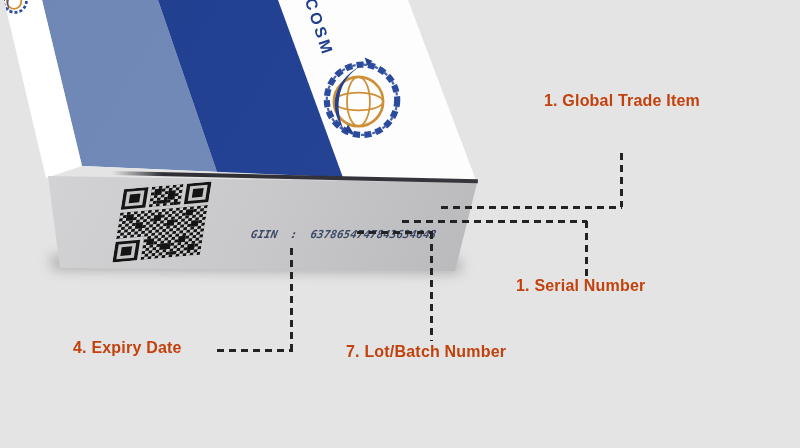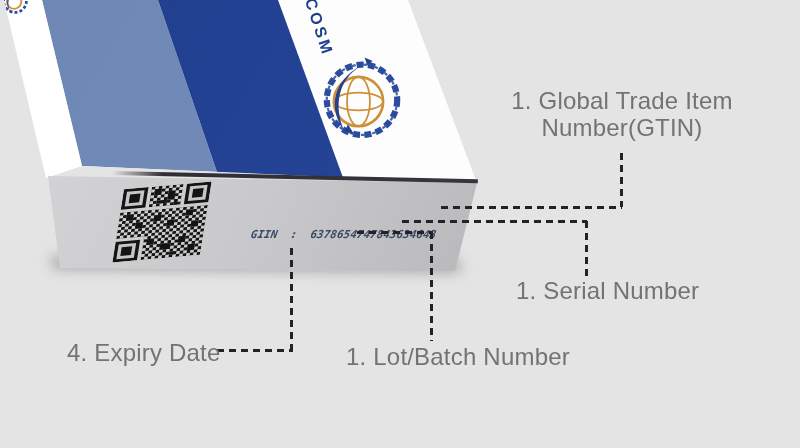--- a/index.html
+++ b/index.html
@@ -45,25 +45,25 @@
   .dash-v{width:3px;background:repeating-linear-gradient(180deg,#232323 0 7px,rgba(0,0,0,0) 7px 12px);}
   .gtin-h{left:441px;top:206px;width:181px;}
   .gtin-v{left:620px;top:153px;height:54px;}
   .serial-h{left:402px;top:220px;width:185px;}
   .serial-v{left:585px;top:221px;height:56px;}
   .lot-h{left:357px;top:231px;width:76px;}
   .lot-v{left:430px;top:232px;height:109px;}
   .exp-v{left:290px;top:248px;height:103px;}
   .exp-h{left:217px;top:349px;width:76px;}
   
-  .callout{color:#737373;font-weight:normal;font-size:24px;letter-spacing:.2px;}
+  .callout{color:#c2410c;font-weight:bold;font-size:16px;letter-spacing:.2px;}
   .gtin-label{left:505px;top:87px;width:234px;text-align:center;line-height:27px;}
   .serial-label{left:516px;top:277px;}
   .lot-label{left:346px;top:343px;}
-  .expiry-label{left:67px;top:339px;}
+  .expiry-label{left:73px;top:339px;}
 </style>
 </head>
 <body>
 
 <div class="abs box-drop-shadow"></div>
 
 <div class="face face-side">
   <svg class="abs corner-logo" viewBox="0 0 100 100">
     <circle cx="50" cy="50" r="38" fill="none" stroke="#2b4b9c" stroke-width="9" stroke-dasharray="10 7"></circle>
     <circle cx="47" cy="52" r="24" fill="none" stroke="#cf8f36" stroke-width="6"></circle>
@@ -137,17 +137,16 @@
 <div class="abs dash-v gtin-v"></div>
 <div class="abs dash-h serial-h"></div>
 <div class="abs dash-v serial-v"></div>
 <div class="abs dash-h lot-h"></div>
 <div class="abs dash-v lot-v"></div>
 <div class="abs dash-v exp-v"></div>
 <div class="abs dash-h exp-h"></div>
 
 <div class="abs callout gtin-label">
   <div>1. Global Trade Item</div>
-  <div>Number(GTIN)</div>
 </div>
 <div class="abs callout serial-label">1. Serial Number</div>
-<div class="abs callout lot-label">1. Lot/Batch Number</div>
+<div class="abs callout lot-label">7. Lot/Batch Number</div>
 <div class="abs callout expiry-label">4. Expiry Date</div>
 
 </body></html>

